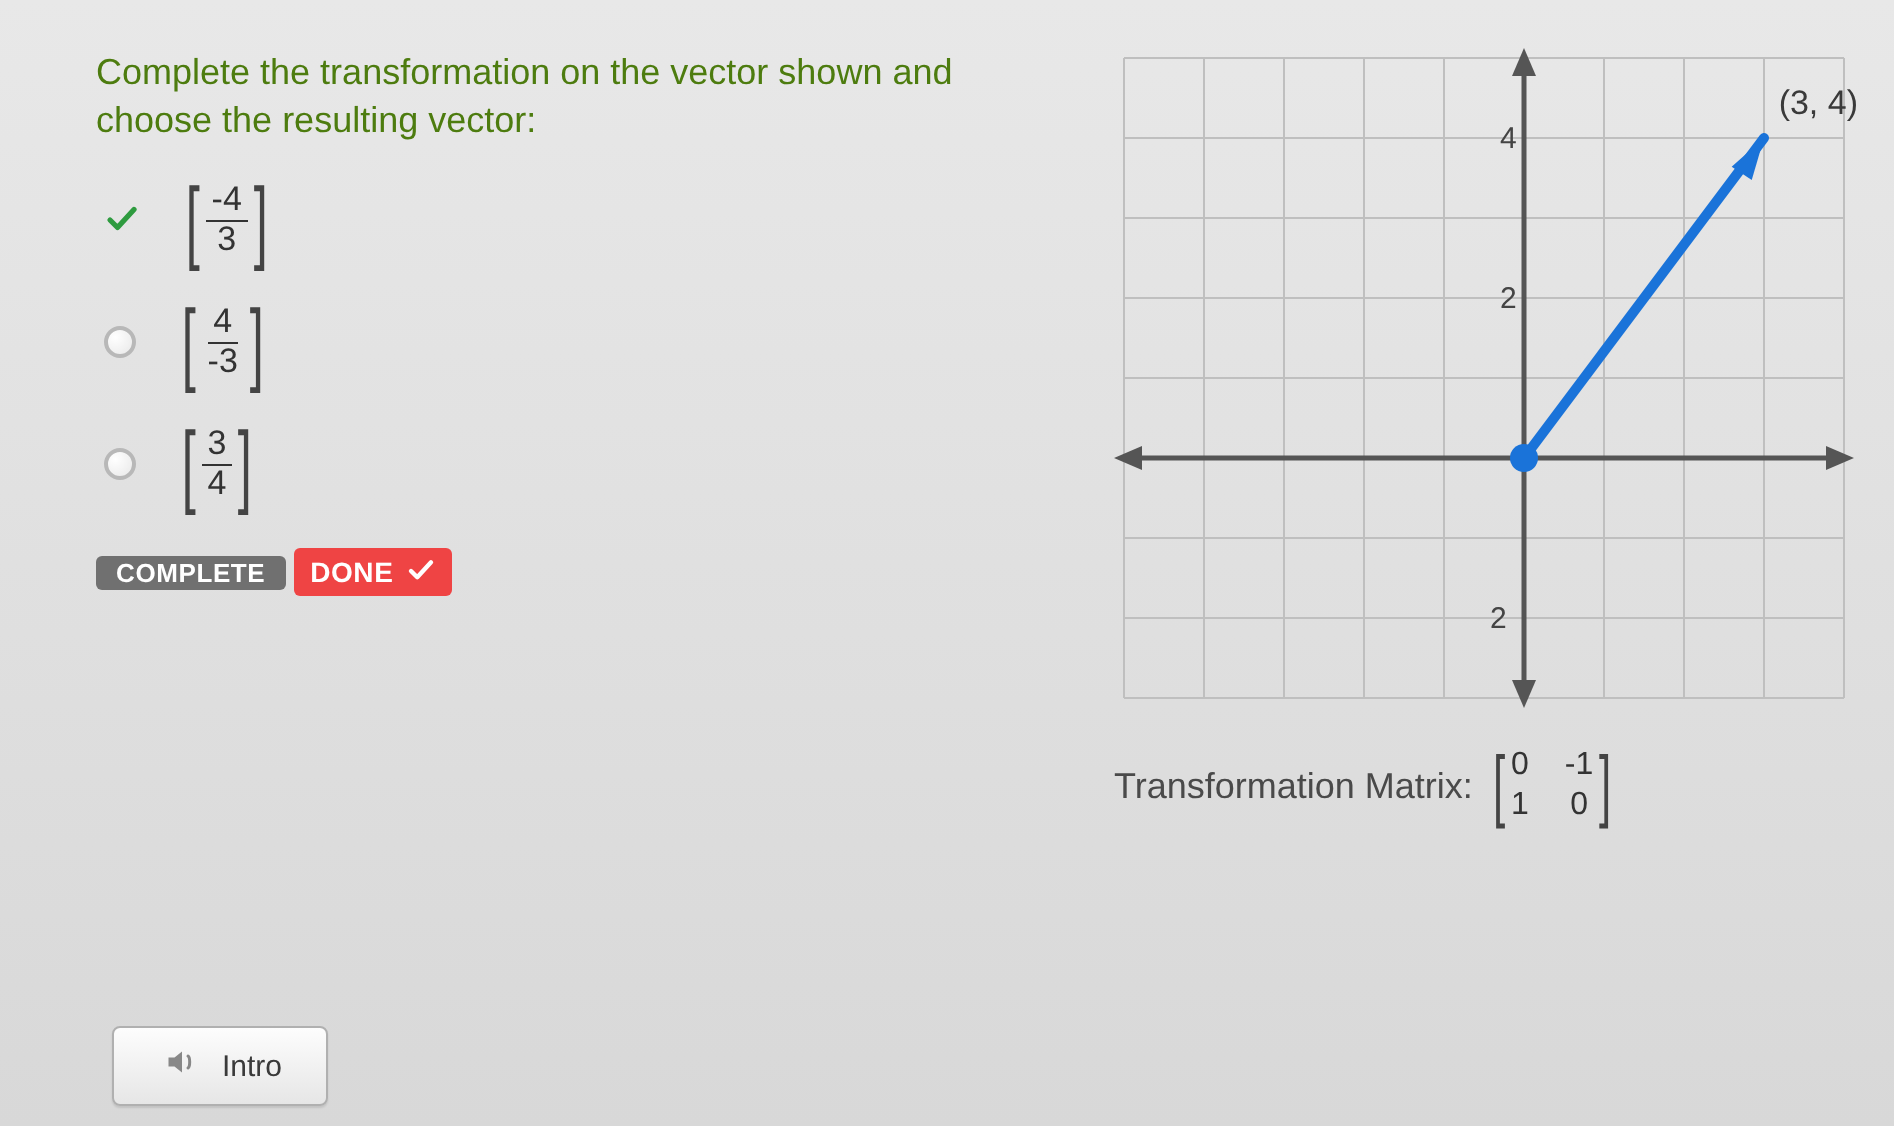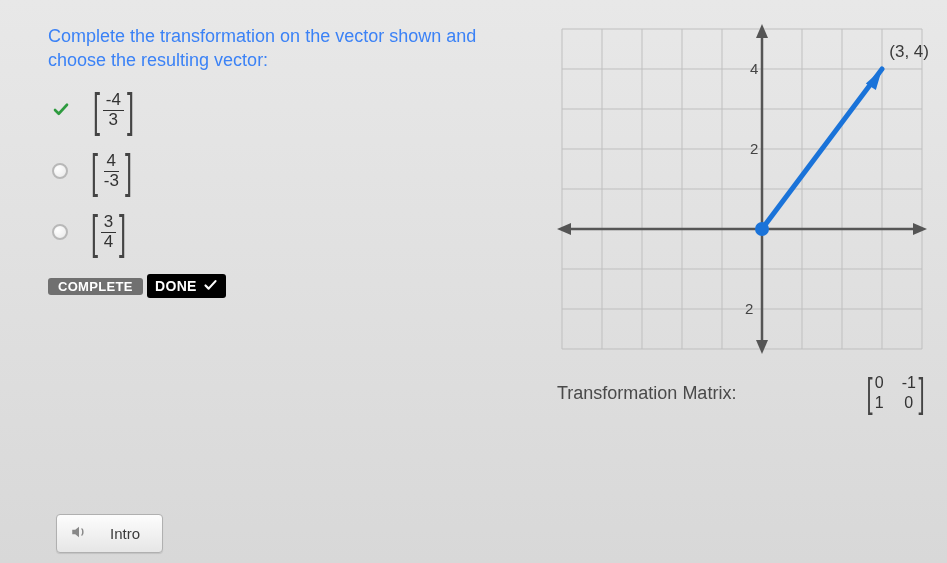--- a/index.html
+++ b/index.html
@@ -15,21 +15,21 @@
       padding: 24px 20px 0 48px;
       display: flex;
       gap: 20px;
     }
     .left {
       flex: 1;
       max-width: 520px;
     }
     .prompt {
       font-size: 18px;
-      color: #3b82f6;
+      color: #4d7c0f;
       line-height: 1.35;
       margin-bottom: 18px;
     }
     .options {
       display: flex;
       flex-direction: column;
       gap: 22px;
       margin-bottom: 22px;
       margin-left: 4px;
     }
@@ -131,37 +131,37 @@
     .tri-down {
       width: 0; height: 0;
       border-left: 4px solid transparent;
       border-right: 4px solid transparent;
       border-top: 4px solid #fff;
     }
     .done {
       display: inline-flex;
       align-items: center;
       gap: 6px;
-      background: #000000;
+      background: #ef4444;
       color: #fff;
       font-weight: bold;
       font-size: 14px;
       padding: 4px 8px;
       border-radius: 3px;
       letter-spacing: 0.3px;
     }
     .done svg { width: 15px; height: 15px; }
     .intro-btn {
       position: absolute;
       bottom: 10px;
       left: 56px;
       display: inline-flex;
       align-items: center;
-      gap: 21px;
-      padding: 8px 22px 8px 12px;
+      gap: 10px;
+      padding: 8px 22px 8px 24px;
       background: linear-gradient(#fdfdfd, #e6e6e6);
       border: 1px solid #b0b0b0;
       border-radius: 4px;
       font-size: 15px;
       color: #3a3a3a;
       font-weight: 500;
       box-shadow: 0 1px 1px rgba(0,0,0,0.1);
     }
     .right {
       width: 370px;
@@ -172,21 +172,21 @@
       height: 330px;
       position: relative;
     }
     .tm-label {
       margin-top: 20px;
       font-size: 18px;
       color: #4a4a4a;
       display: flex;
       align-items: center;
       gap: 8px;
-      justify-content: space-between;
+      justify-content: flex-start;
     }
     .mat2 {
       display: inline-flex;
       align-items: center;
     }
     .mat2-body {
       display: inline-grid;
       grid-template-columns: auto auto;
       column-gap: 18px;
       row-gap: 2px;

